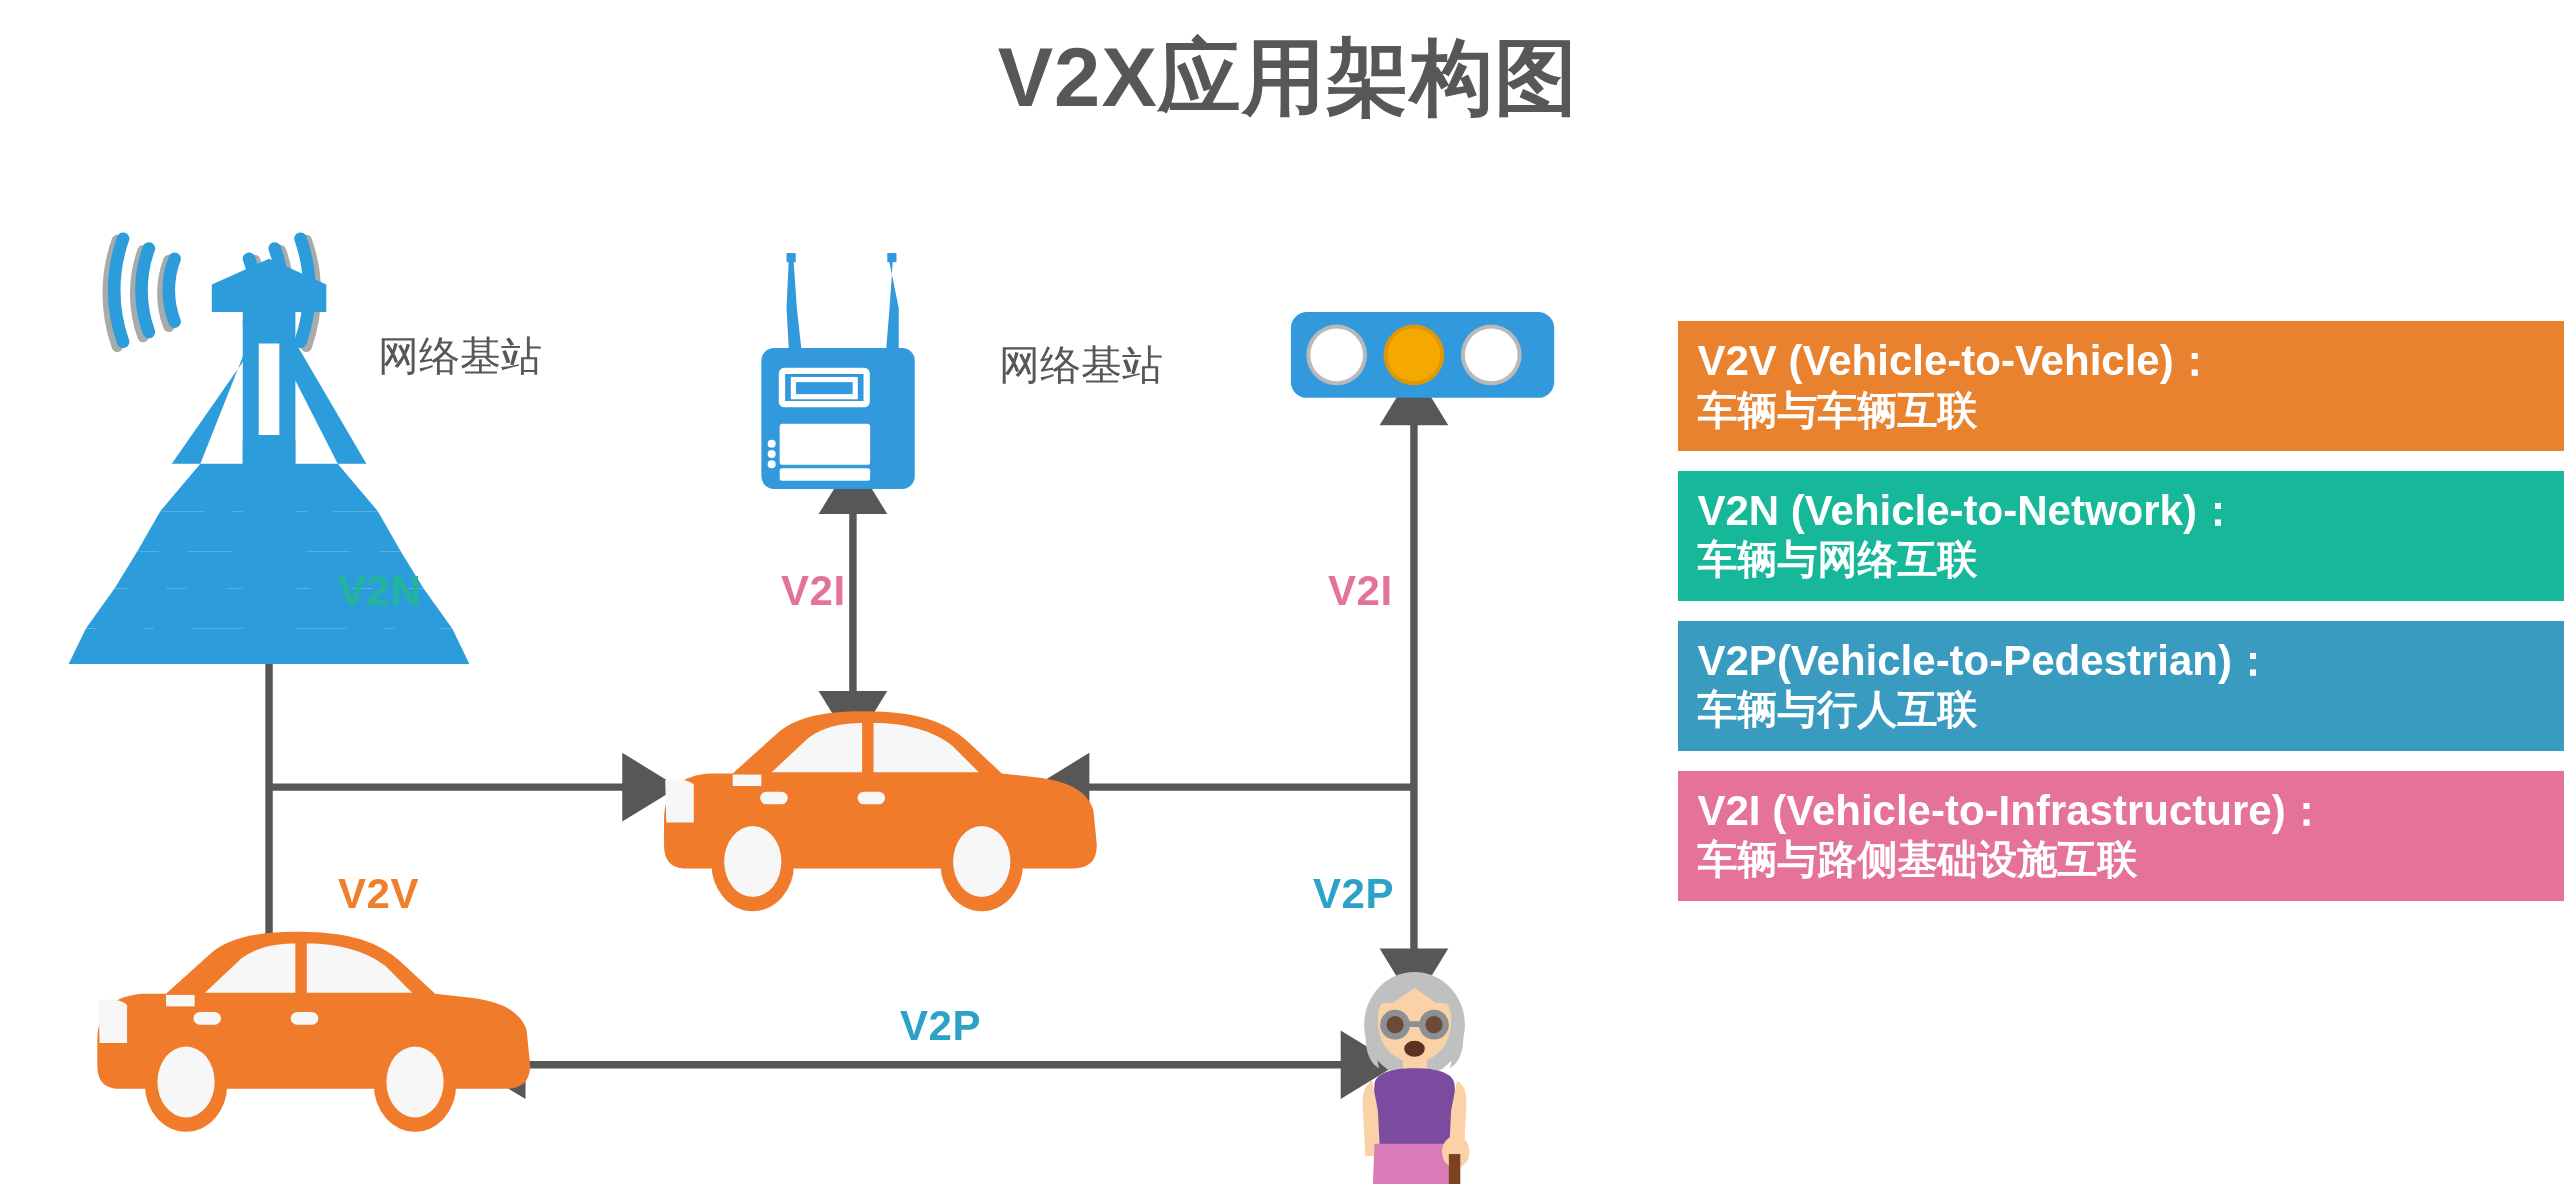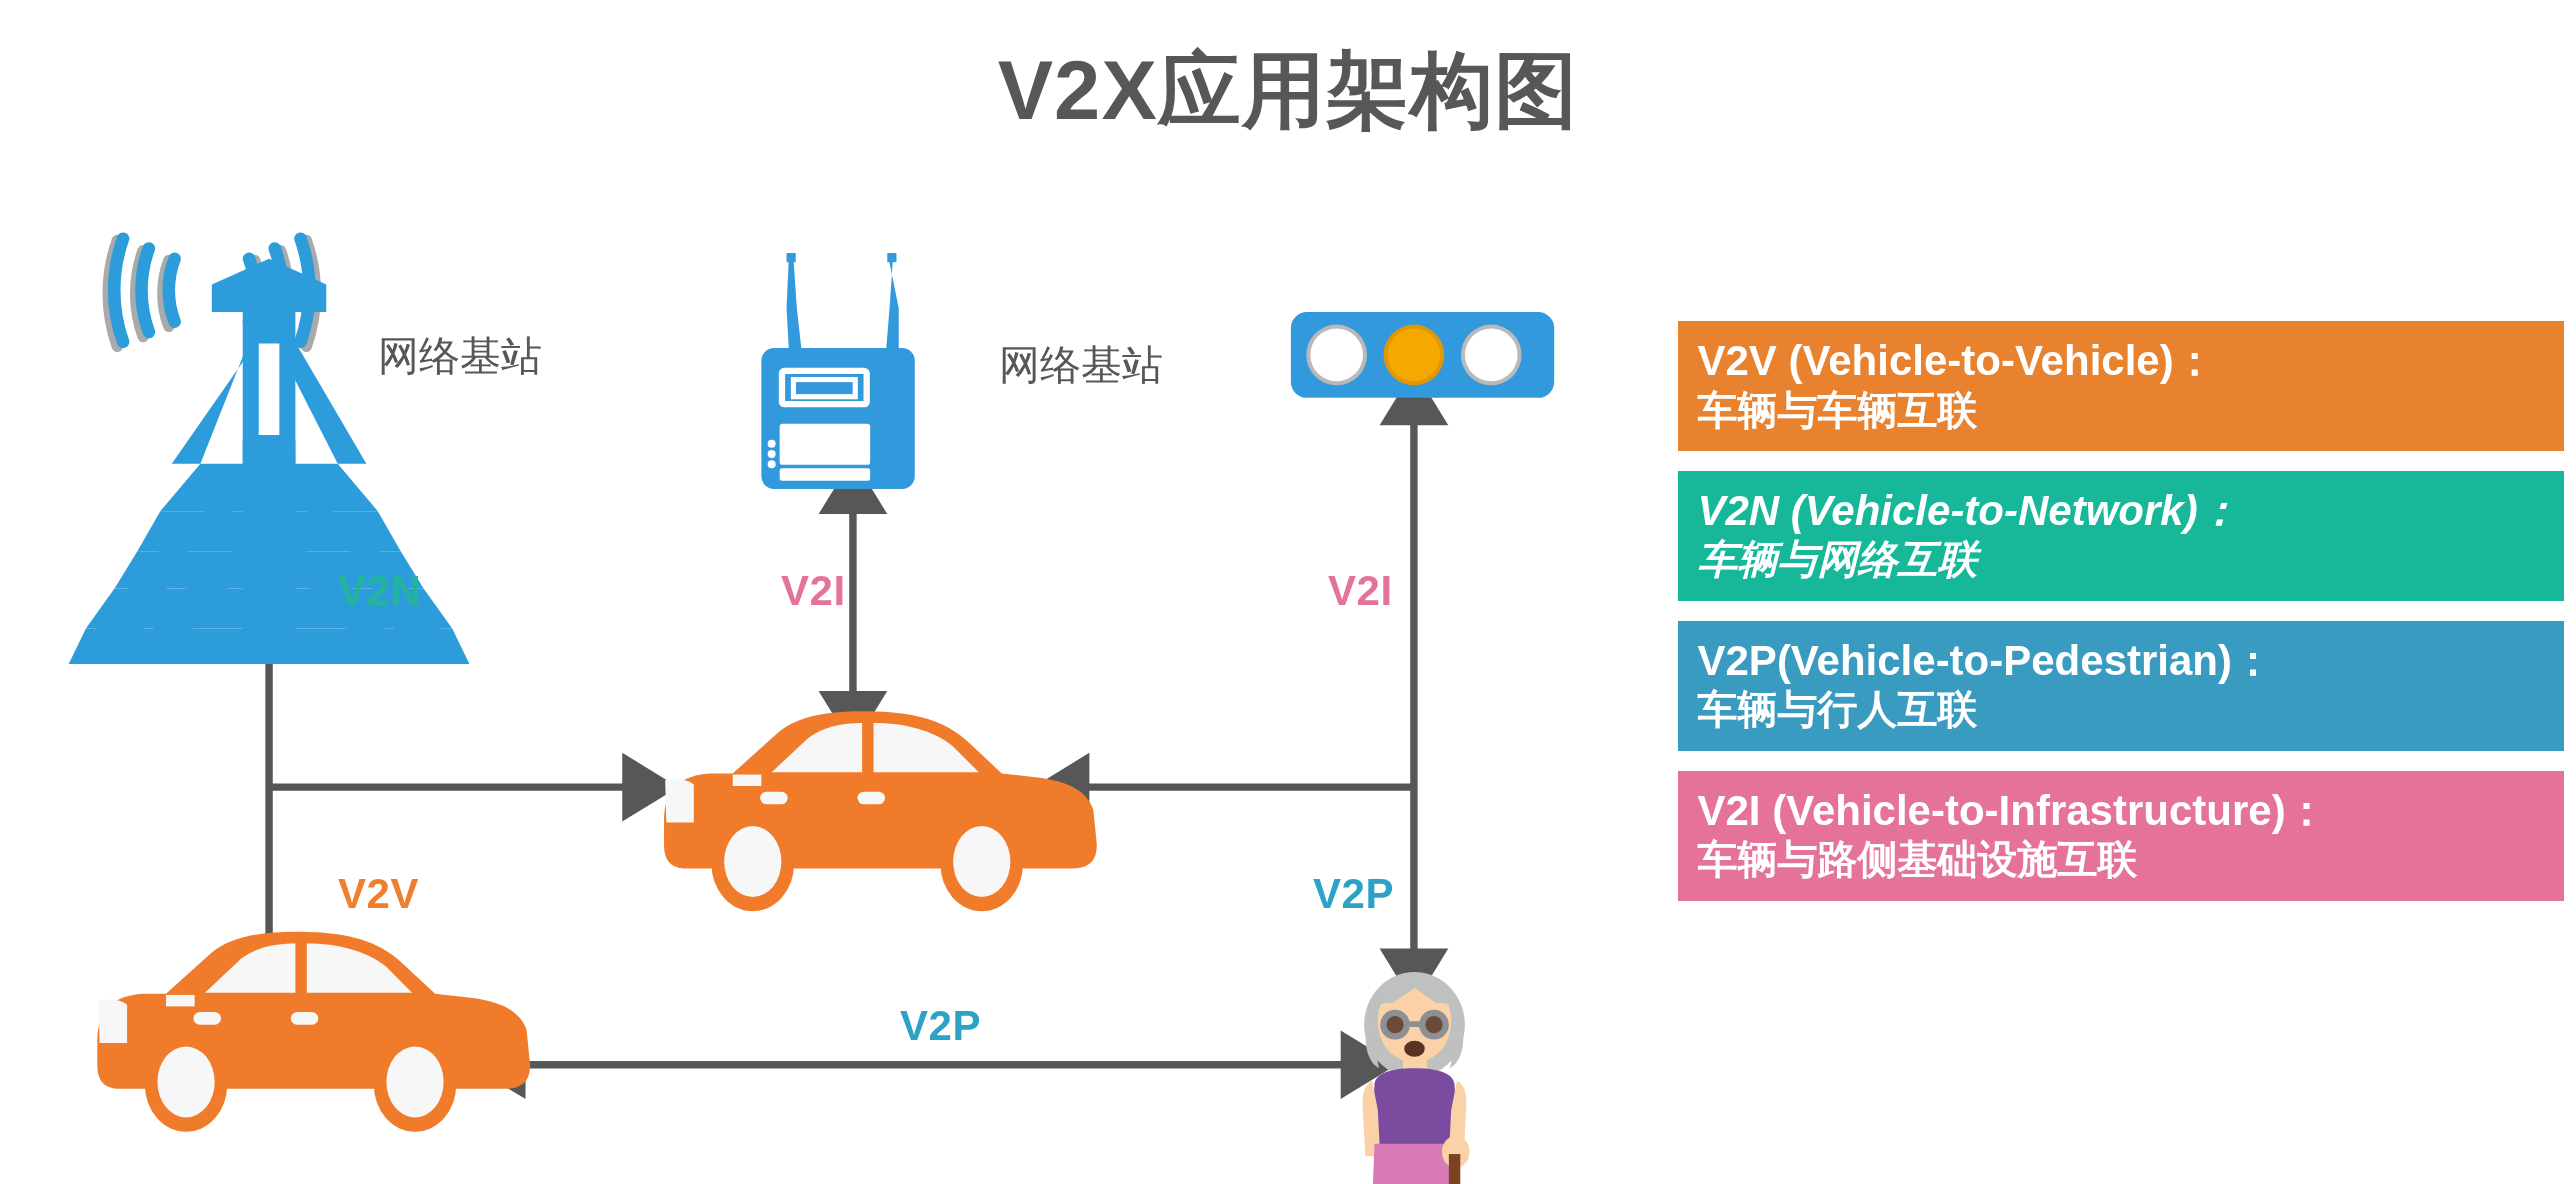--- a/index.html
+++ b/index.html
@@ -7,21 +7,20 @@
     width:2576px;height:1185px;position:relative;overflow:hidden;
     font-family:"Liberation Sans","DejaVu Sans",sans-serif;
   }
   #stage{position:absolute;left:0;top:0;width:2576px;height:1185px;}
 
   
   .title{
     position:absolute;left:0;top:23px;width:2576px;text-align:center;
     font-size:83px;font-weight:bold;color:#575757;letter-spacing:1.1px;
     white-space:nowrap;
-    margin-top:13px;
   }
 
   
   .svg-layer{position:absolute;left:0;top:0;width:2576px;height:1185px;}
 
   
   .node-label{
     position:absolute;color:#575757;font-size:41px;white-space:nowrap;
     font-family:"DejaVu Sans","Liberation Sans",sans-serif;
   }
@@ -48,21 +47,21 @@
   }
   .legend-item .l1{
     font-size:42px;font-weight:bold;line-height:1.18;white-space:nowrap;
     font-family:"Liberation Sans","DejaVu Sans",sans-serif;
   }
   .legend-item .l2{
     font-size:40px;font-weight:bold;line-height:1.22;white-space:nowrap;
     font-family:"DejaVu Sans","Liberation Sans",sans-serif;
   }
   .lg0{background:#E8822F;}
-  .lg1{background:#17B89A;font-style:italic;}
+  .lg1{background:#17B89A;}
   .lg2{background:#3A9BC1;}
   .lg3{background:#E4729A;}
 </style>
 </head>
 <body>
 
 <div id="stage">
 
   <div class="title">V2X应用架构图</div>
 

